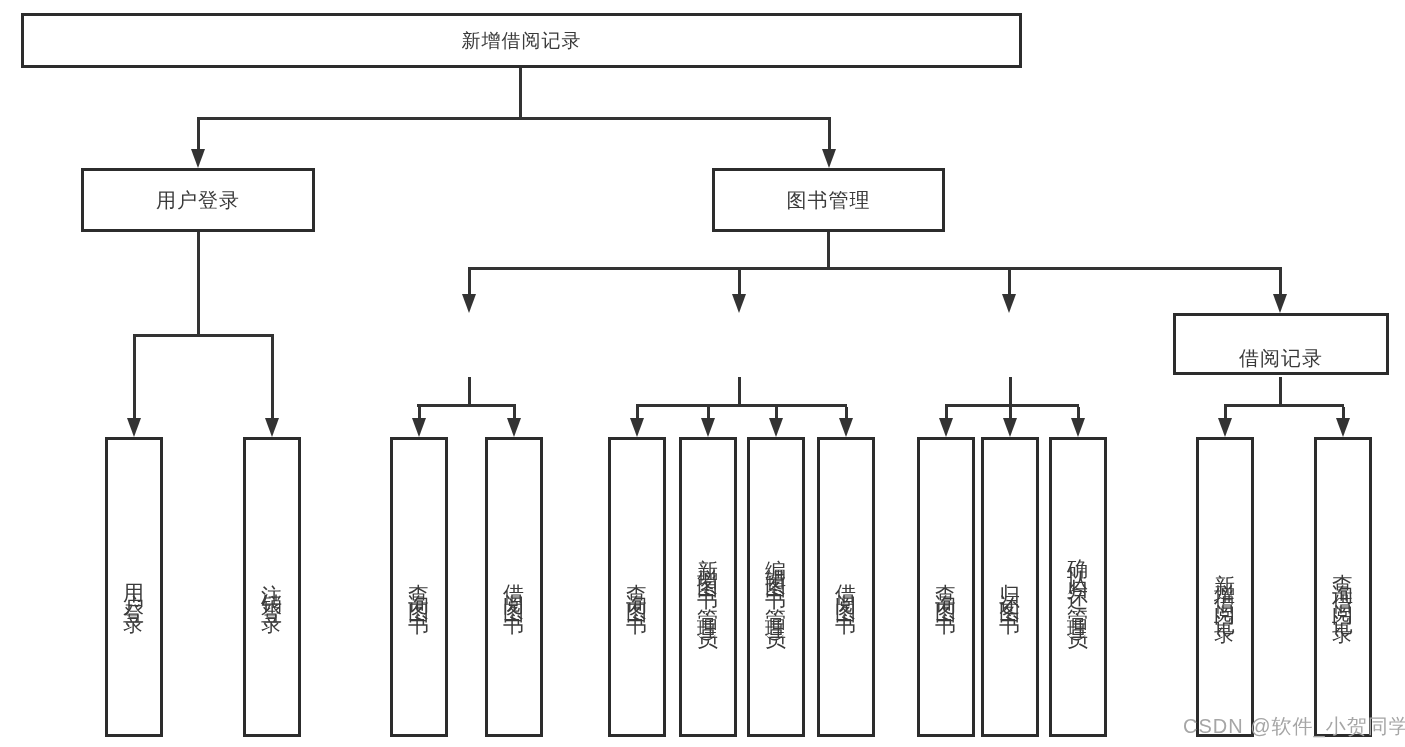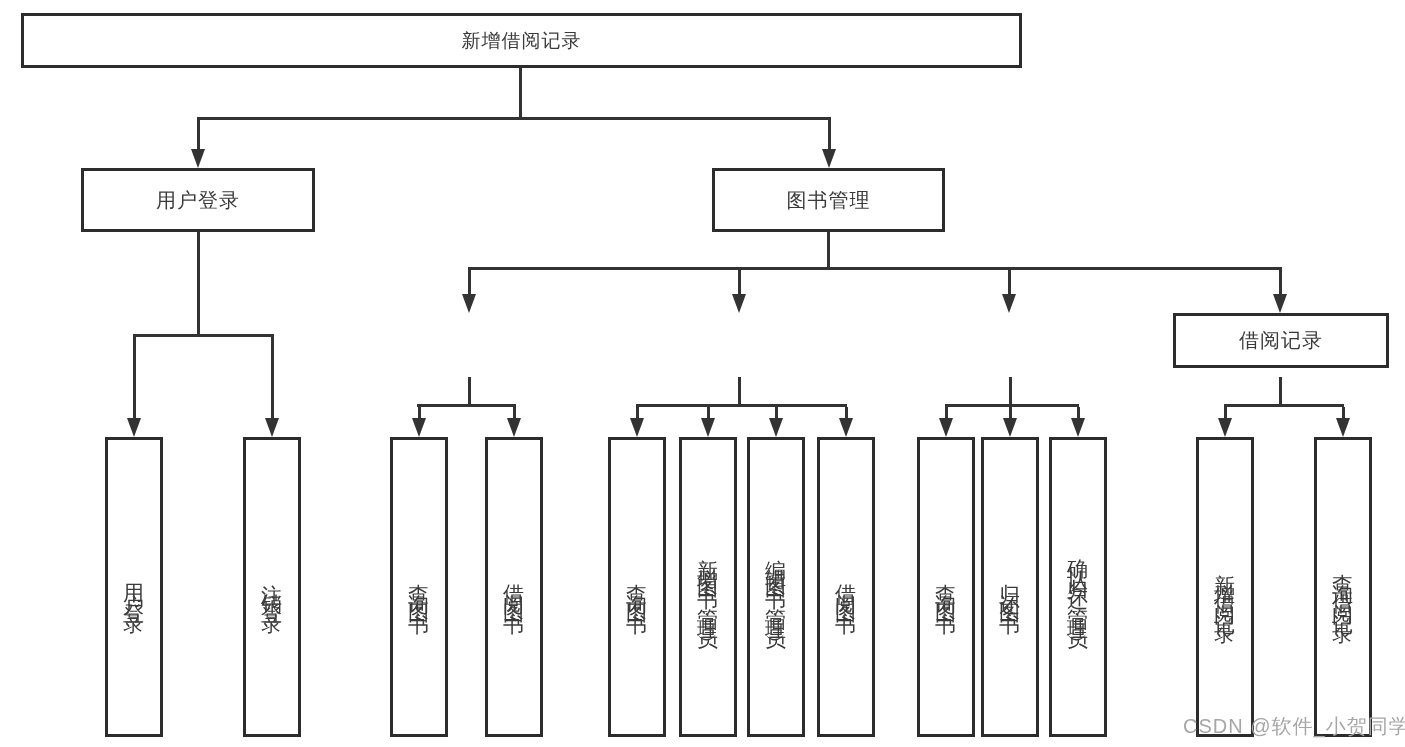--- a/index.html
+++ b/index.html
@@ -101,21 +101,21 @@
   <div class="line" style="left:468px;  top:267px; width:814px; height:3px;"></div>
   <div class="line" style="left:468px;  top:270px; width:3px;   height:25px;"></div>
   <div class="line" style="left:738px;  top:270px; width:3px;   height:25px;"></div>
   <div class="line" style="left:1008px; top:270px; width:3px;   height:25px;"></div>
   <div class="line" style="left:1279px; top:270px; width:3px;   height:25px;"></div>
   <div class="arr" style="left:462px;  top:294px;"></div>
   <div class="arr" style="left:732px;  top:294px;"></div>
   <div class="arr" style="left:1002px; top:294px;"></div>
   <div class="arr" style="left:1273px; top:294px;"></div>
 
-  <div class="node" style="left:1173px; top:313px; width:216px; height:55px;">
+  <div class="node" style="left:1173px; top:313px; width:216px; height:62px;align-items:flex-end;">
     <span>借阅记录</span>
   </div>
 
   <div class="line" style="left:468px; top:377px; width:3px;  height:29px;"></div>
   <div class="line" style="left:417px; top:404px; width:99px; height:3px;"></div>
   <div class="line" style="left:418px; top:407px; width:3px;  height:12px;"></div>
   <div class="line" style="left:513px; top:407px; width:3px;  height:12px;"></div>
   <div class="arr" style="left:412px; top:418px;"></div>
   <div class="arr" style="left:507px; top:418px;"></div>
 

